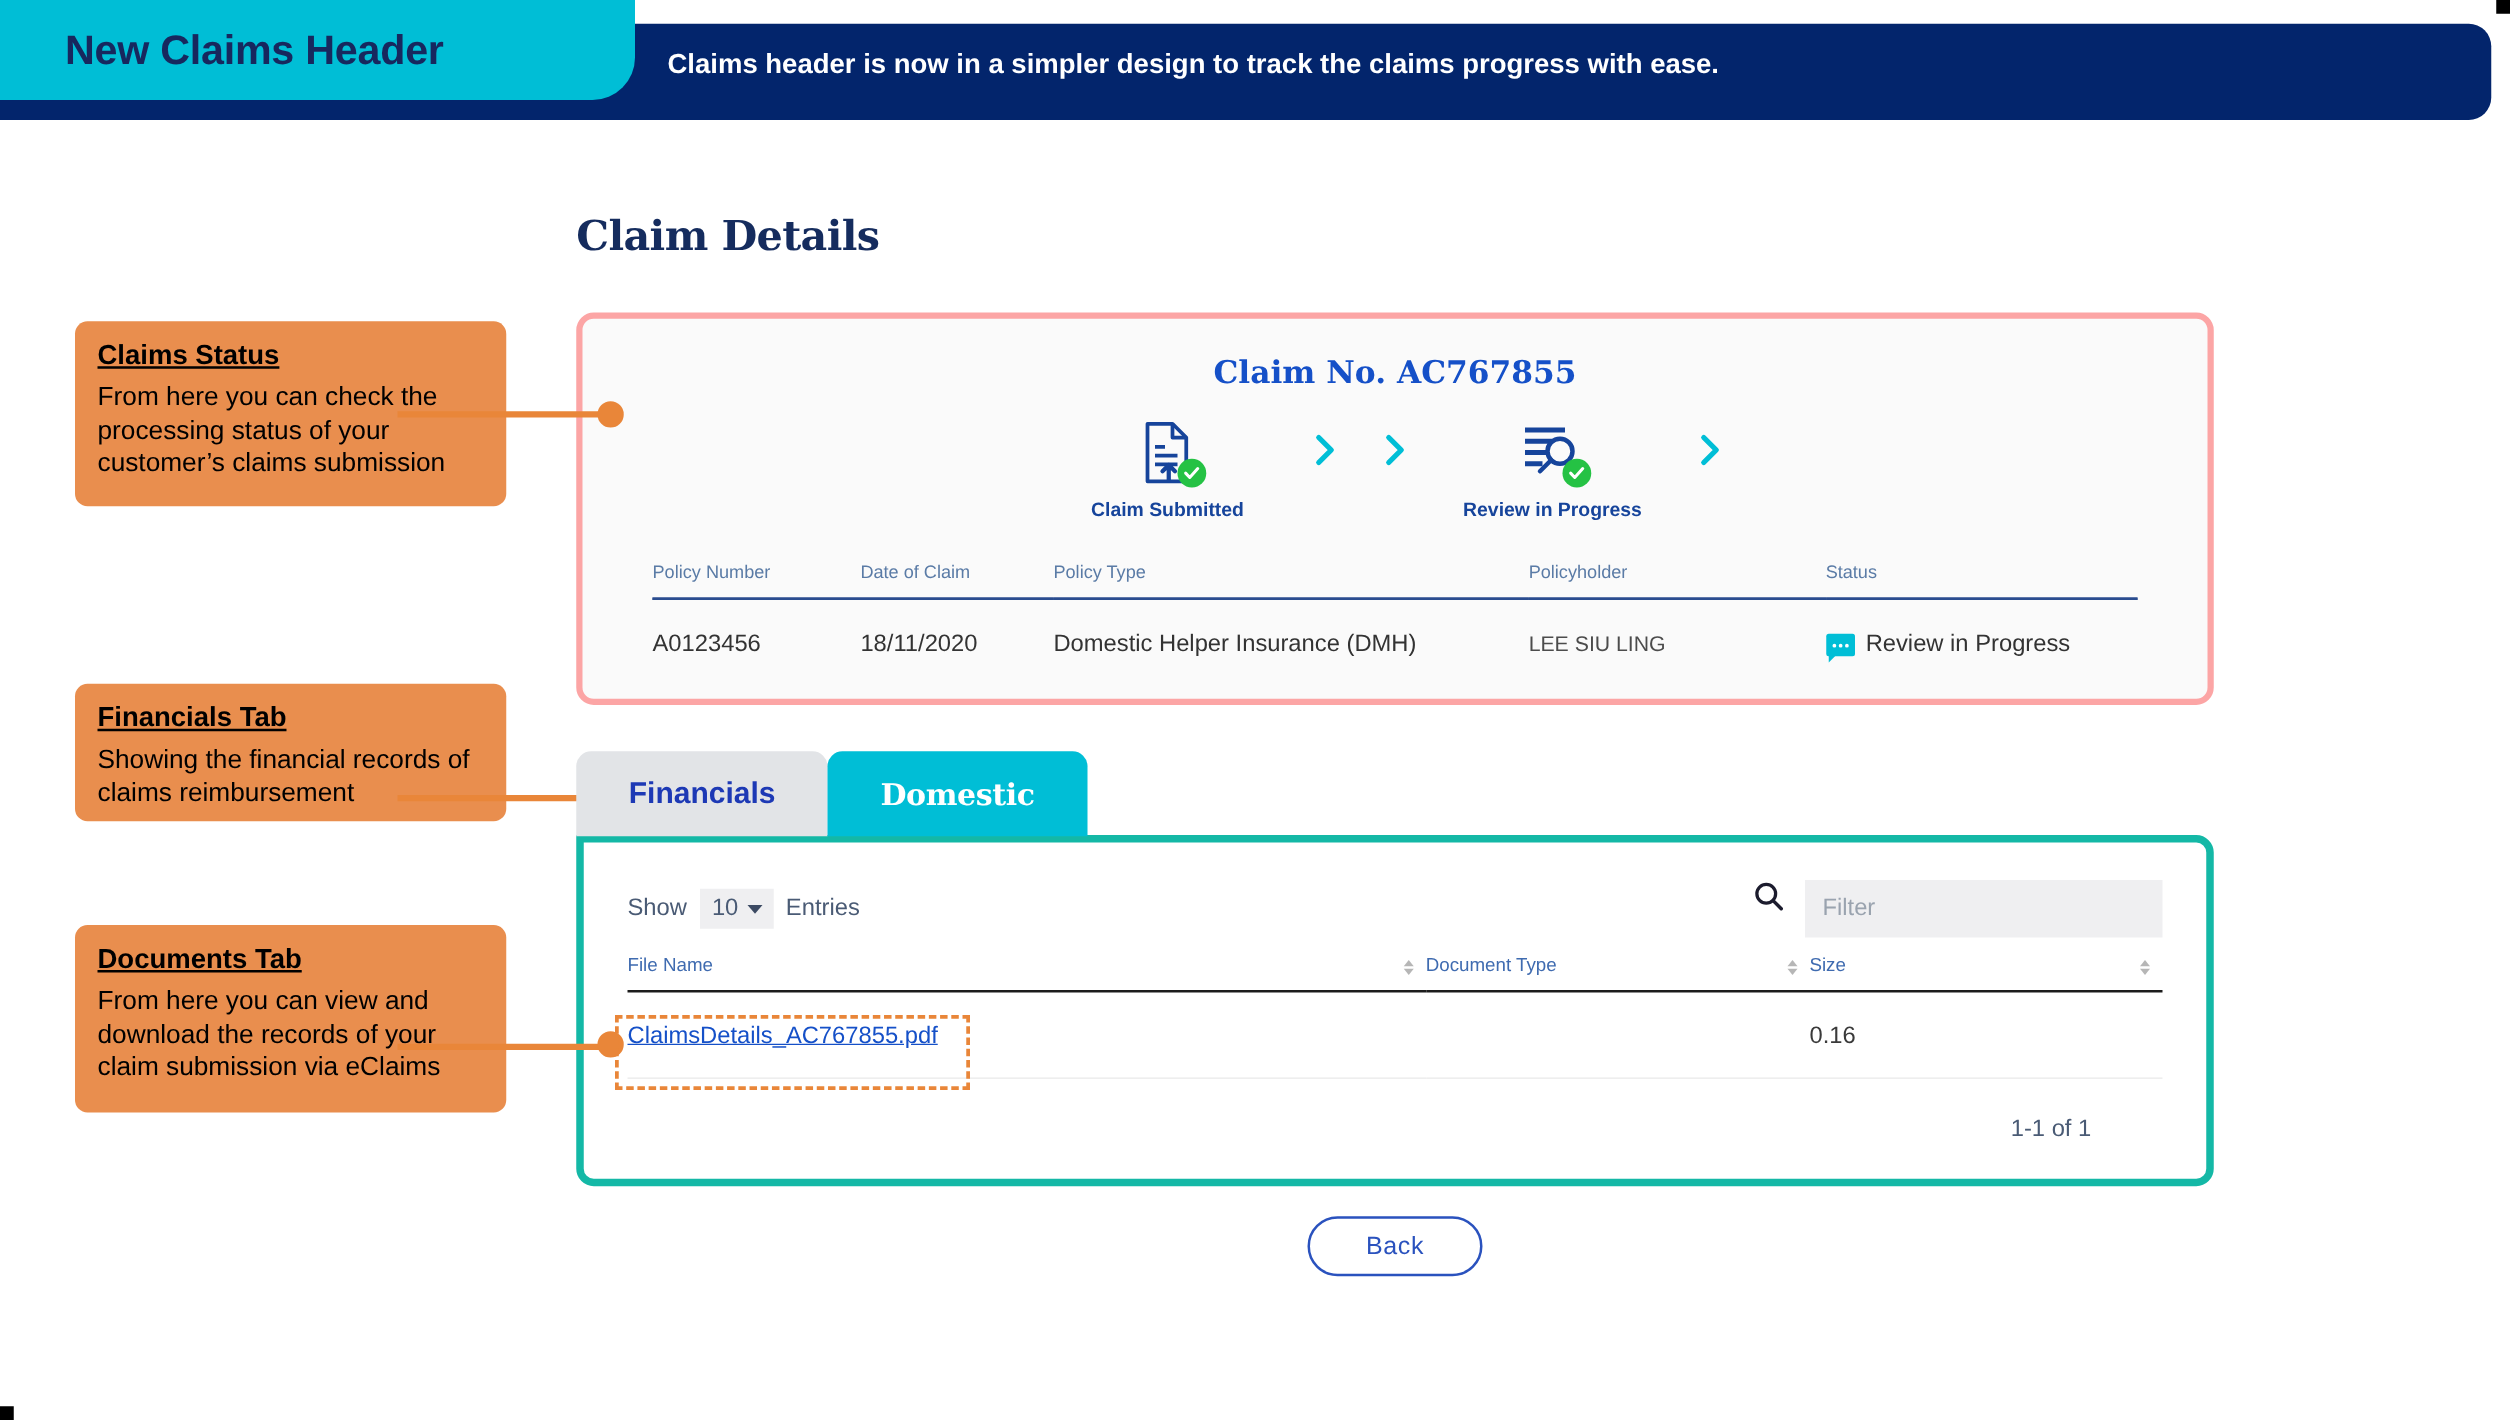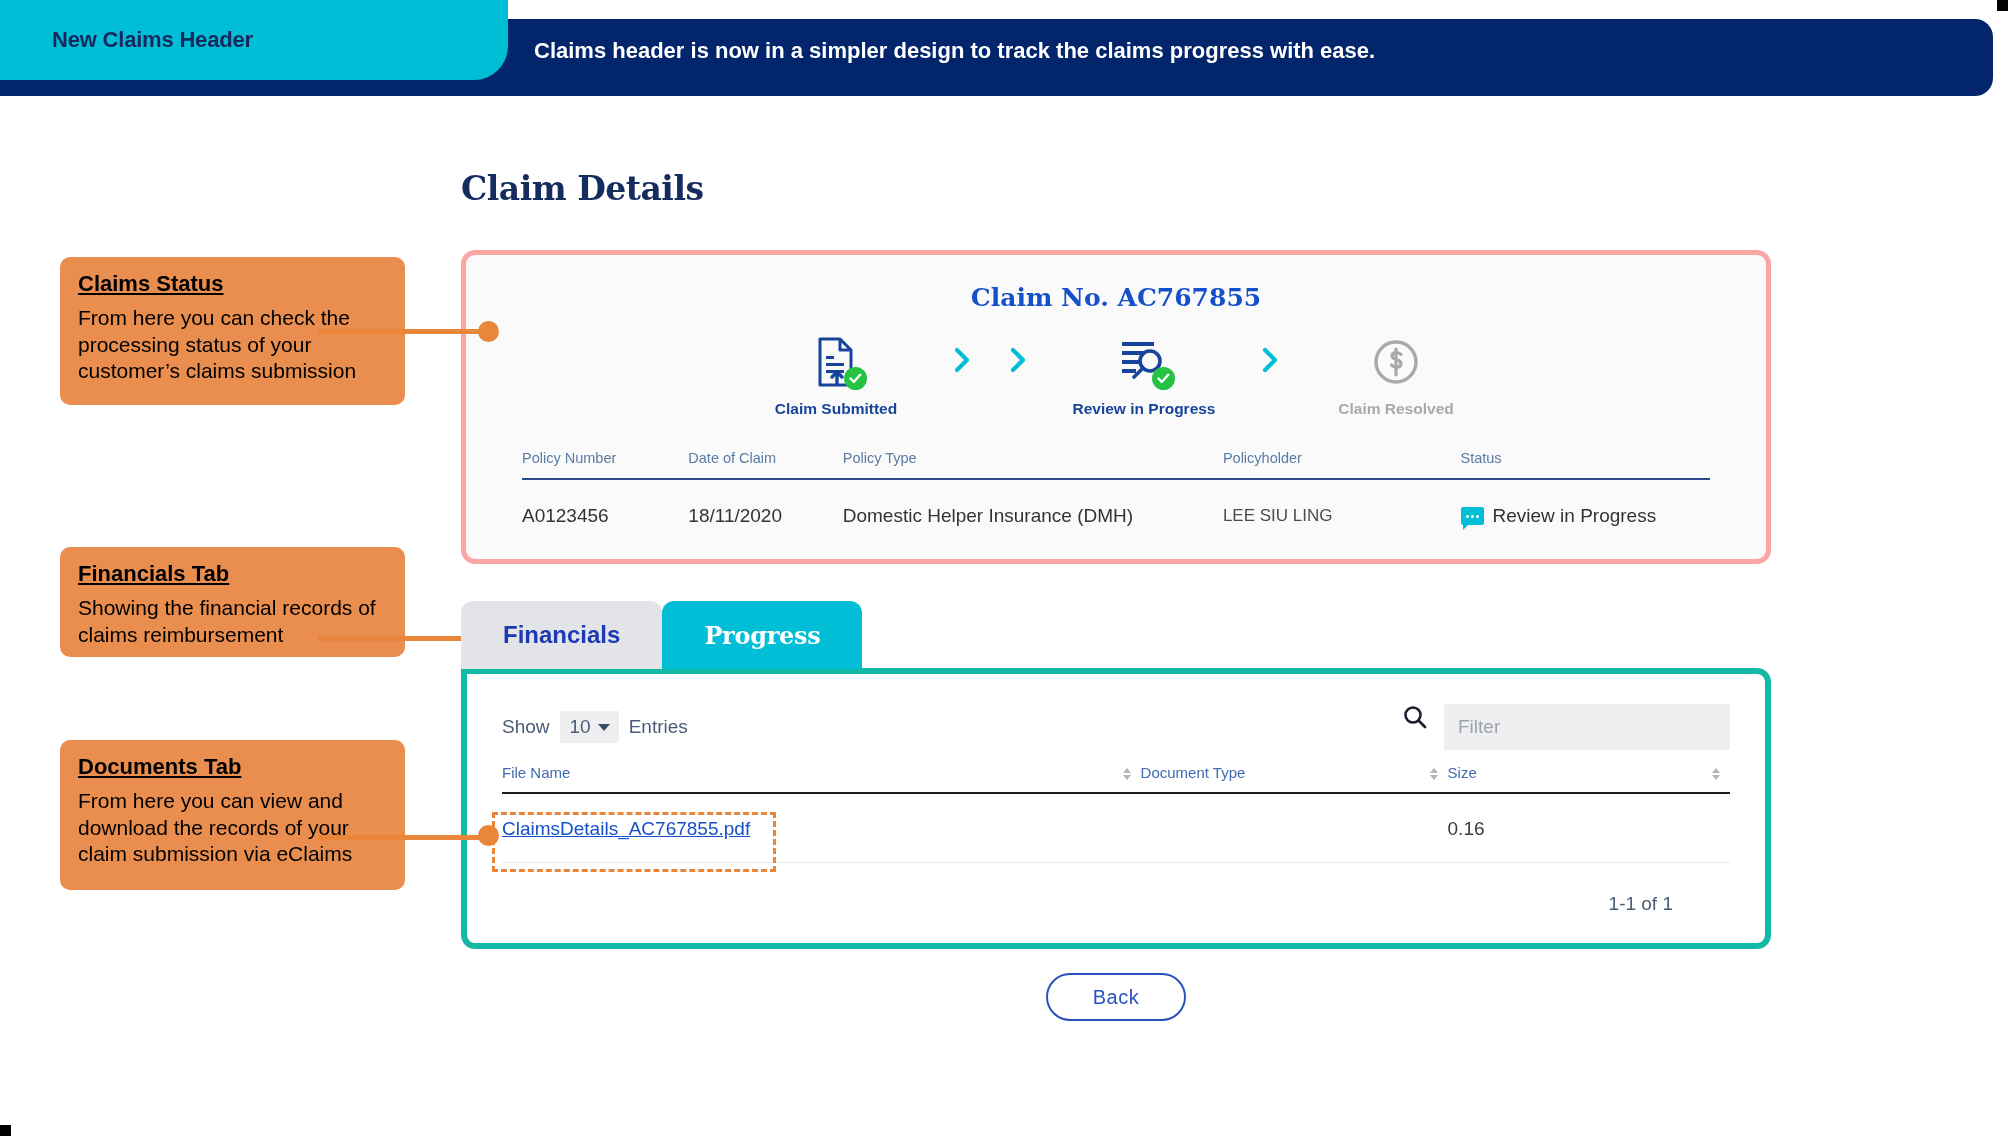--- a/index.html
+++ b/index.html
@@ -39,21 +39,21 @@
     width: 508px;
     height: 80px;
     background: #00bed6;
     border-radius: 0 0 34px 0;
     display: flex;
     align-items: center;
   }
   .header-teal-title {
     margin-left: 52px;
     color: #17285e;
-    font-size: 22px;
+    font-size: 33px;
     font-weight: bold;
     letter-spacing: -0.2px;
     white-space: nowrap;
   }
   .header-subtitle {
     position: absolute;
     left: 534px;
     top: 38px;
     color: #ffffff;
     font-size: 22px;
@@ -523,30 +523,20 @@
       </div>
       <div class="step-label">Review in Progress</div>
     </div>
 
     <div class="step-sep">
       <svg width="17" height="26" viewBox="0 0 17 26">
           <path d="M3 3 L13 13 L3 23" stroke="#00bed6" stroke-width="4.2" fill="none" stroke-linecap="round" stroke-linejoin="round"></path>
         </svg>
     </div>
 
-    <div class="step muted">
-      <div class="step-icon">
-        <svg width="50" height="50" viewBox="0 0 50 50" fill="none">
-          <circle cx="25" cy="25" r="20" stroke="#a7a9ac" stroke-width="3.4" fill="none"></circle>
-          <path d="M30 17.5 c-2-2.5-9-3-9 1.5 0 4.5 9 2.5 9 7.5 0 4.5-7 4.5-9.5 1.5" stroke="#a7a9ac" stroke-width="3.2" fill="none" stroke-linecap="round"></path>
-          <path d="M25 12 v26" stroke="#a7a9ac" stroke-width="3.2" stroke-linecap="round"></path>
-        </svg>
-      </div>
-      <div class="step-label">Claim Resolved</div>
-    </div>
   </div>
 
   <div class="summary">
     <table>
       <colgroup>
         <col style="width:14%">
           <col style="width:13%">
           <col style="width:32%">
           <col style="width:20%">
           <col style="width:21%">
@@ -577,21 +567,21 @@
             </span>
           </td>
         </tr>
       </tbody>
     </table>
   </div>
 </div>
 
 <div class="tabs">
   <div class="tab inactive">Financials</div>
-  <div class="tab active">Progress</div>
+  <div class="tab active">Domestic</div>
 </div>
 
 <div class="docs-panel">
 
   <div class="docs-toolbar">
     <div class="show-entries">
       <span>Show</span>
       <span class="select-wrap">
         <span class="select-value">10</span>
         <span class="caret"></span>

